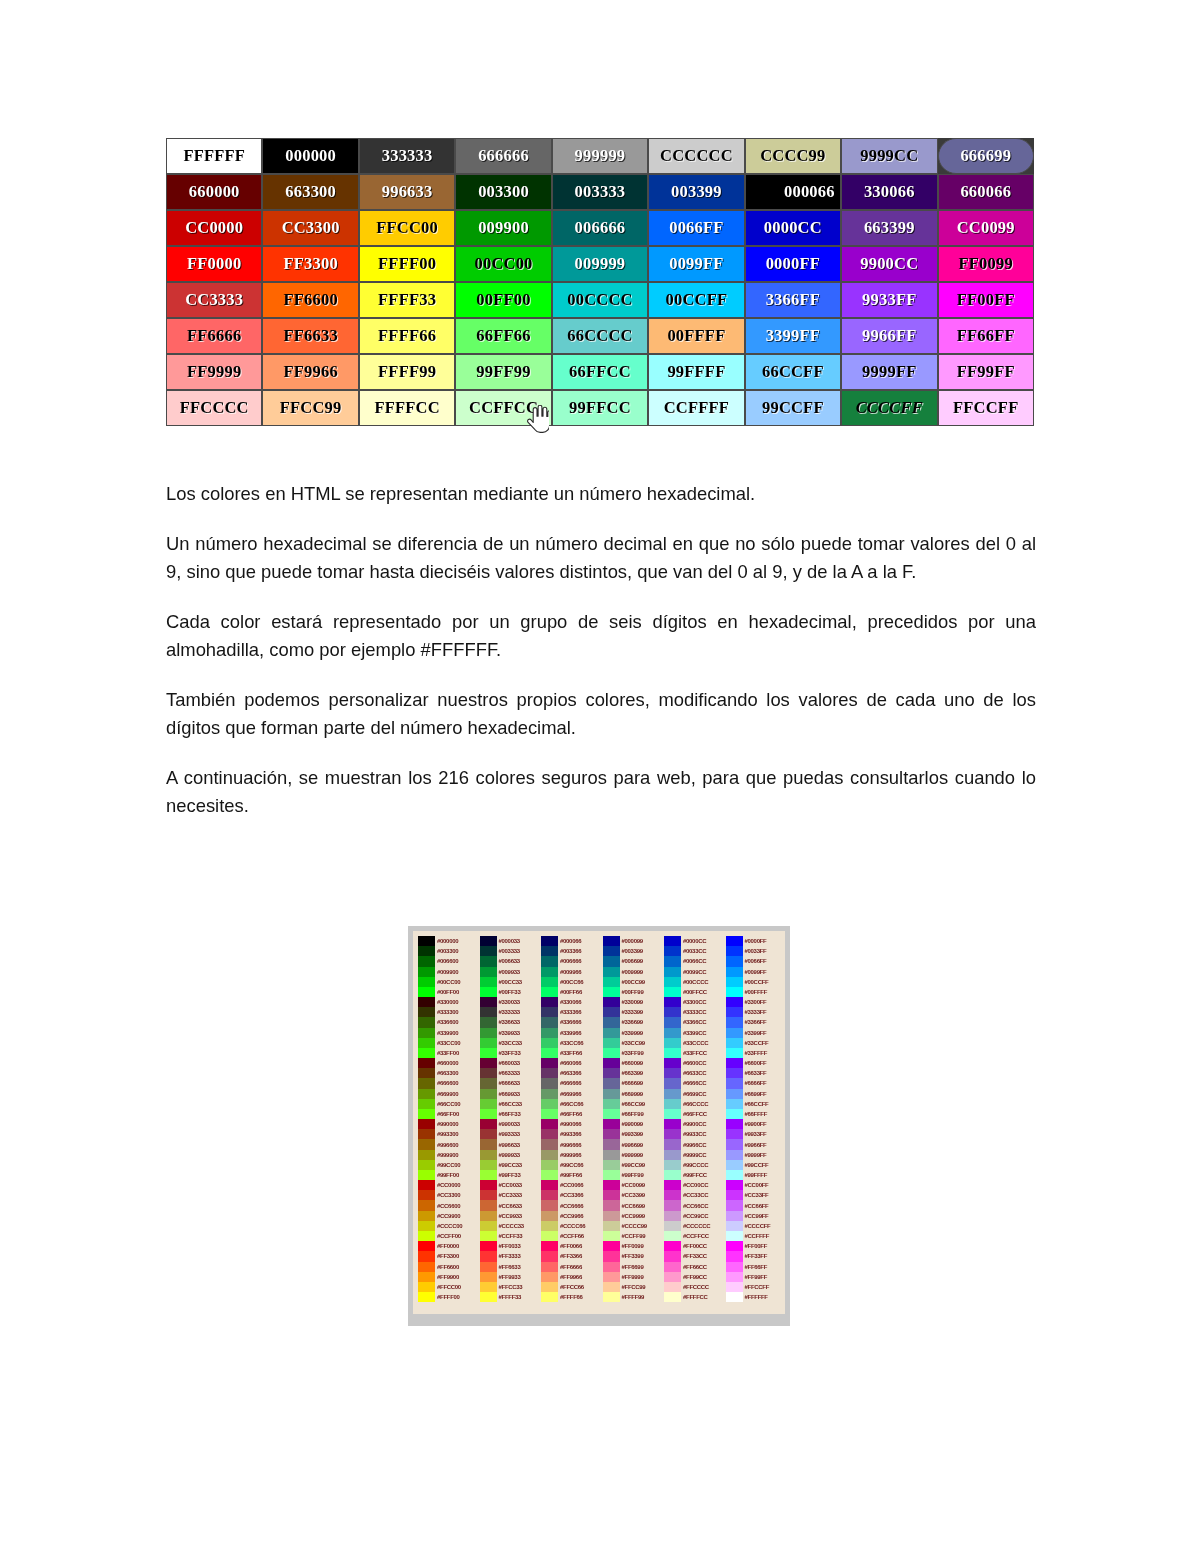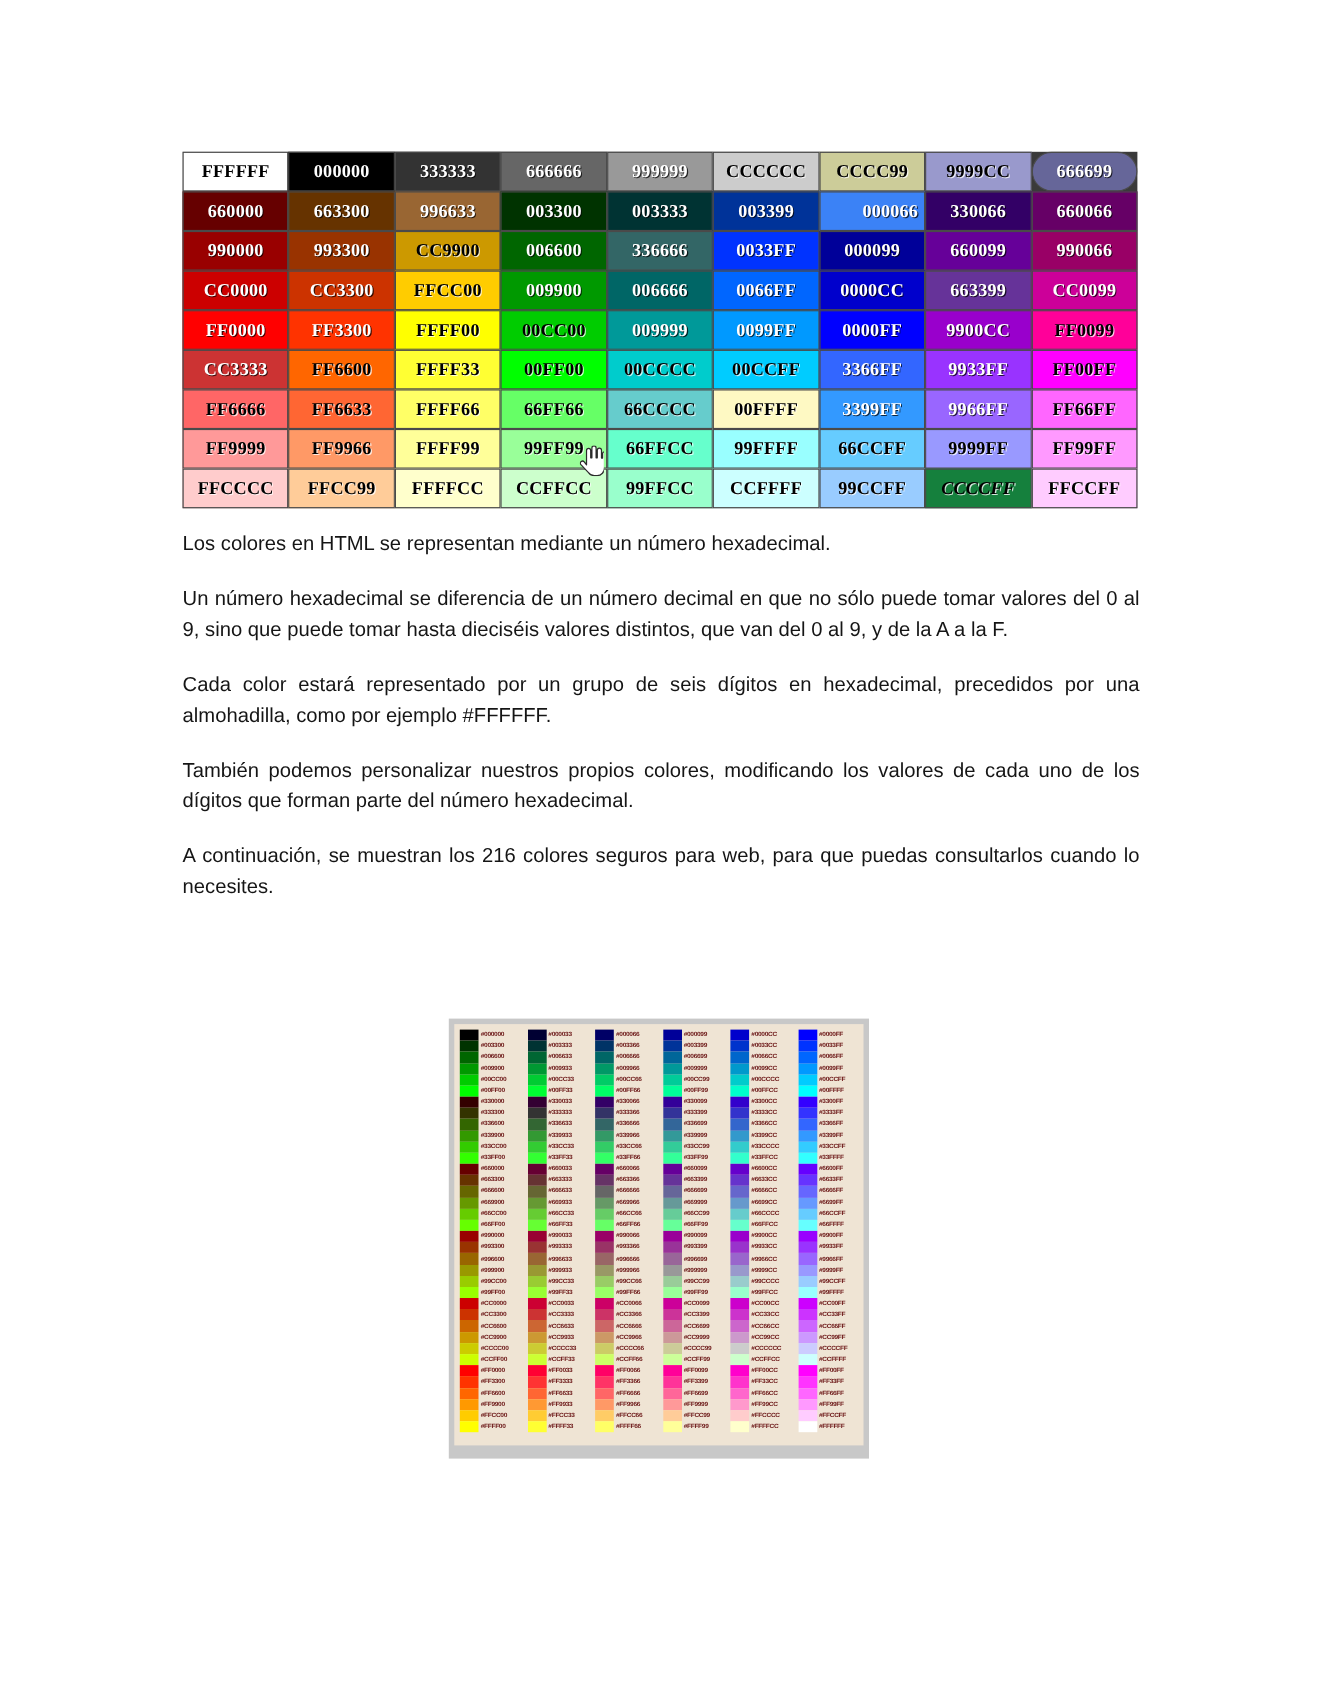--- a/index.html
+++ b/index.html
@@ -152,34 +152,23 @@
             <td class="dark-txt" style="background: rgb(153, 153, 204);">9999CC</td>
             <td class="light-txt" style="background: rgb(102, 102, 153); border-radius: 18px;">666699</td>
           </tr>
           <tr>
             <td class="light-txt" style="background: rgb(102, 0, 0);">660000</td>
             <td class="light-txt" style="background: rgb(102, 51, 0);">663300</td>
             <td class="light-txt" style="background: rgb(153, 102, 51);">996633</td>
             <td class="light-txt" style="background: rgb(0, 51, 0);">003300</td>
             <td class="light-txt" style="background: rgb(0, 51, 51);">003333</td>
             <td class="light-txt" style="background: rgb(0, 51, 153);">003399</td>
-            <td class="light-txt" style="background: #3b82f6; padding-left: 33px;">000066</td>
+            <td class="light-txt" style="background: #000000; padding-left: 33px;">000066</td>
             <td class="light-txt" style="background: rgb(51, 0, 102);">330066</td>
             <td class="light-txt" style="background: rgb(102, 0, 102);">660066</td>
-          </tr>
-          <tr>
-            <td class="light-txt" style="background: rgb(153, 0, 0);">990000</td>
-            <td class="light-txt" style="background: rgb(153, 51, 0);">993300</td>
-            <td class="dark-txt" style="background: rgb(204, 153, 0);">CC9900</td>
-            <td class="light-txt" style="background: rgb(0, 102, 0);">006600</td>
-            <td class="light-txt" style="background: rgb(51, 102, 102);">336666</td>
-            <td class="light-txt" style="background: rgb(0, 51, 255);">0033FF</td>
-            <td class="light-txt" style="background: rgb(0, 0, 153);">000099</td>
-            <td class="light-txt" style="background: rgb(102, 0, 153);">660099</td>
-            <td class="light-txt" style="background: rgb(153, 0, 102);">990066</td>
           </tr>
           <tr>
             <td class="light-txt" style="background: rgb(204, 0, 0);">CC0000</td>
             <td class="light-txt" style="background: rgb(204, 51, 0);">CC3300</td>
             <td class="dark-txt" style="background: rgb(255, 204, 0);">FFCC00</td>
             <td class="light-txt" style="background: rgb(0, 153, 0);">009900</td>
             <td class="light-txt" style="background: rgb(0, 102, 102);">006666</td>
             <td class="light-txt" style="background: rgb(0, 102, 255);">0066FF</td>
             <td class="light-txt" style="background: rgb(0, 0, 204);">0000CC</td>
             <td class="light-txt" style="background: rgb(102, 51, 153);">663399</td>
@@ -206,21 +195,21 @@
             <td class="light-txt" style="background: rgb(51, 102, 255);">3366FF</td>
             <td class="light-txt" style="background: rgb(153, 51, 255);">9933FF</td>
             <td class="dark-txt" style="background: rgb(255, 0, 255);">FF00FF</td>
           </tr>
           <tr>
             <td class="dark-txt" style="background: rgb(255, 102, 102);">FF6666</td>
             <td class="dark-txt" style="background: rgb(255, 102, 51);">FF6633</td>
             <td class="dark-txt" style="background: rgb(255, 255, 102);">FFFF66</td>
             <td class="dark-txt" style="background: rgb(102, 255, 102);">66FF66</td>
             <td class="dark-txt" style="background: rgb(102, 204, 204);">66CCCC</td>
-            <td class="dark-txt" style="background: #fef9c3;">00FFFF</td>
+            <td class="dark-txt" style="background: #fdba74;">00FFFF</td>
             <td class="light-txt" style="background: rgb(51, 153, 255);">3399FF</td>
             <td class="light-txt" style="background: rgb(153, 102, 255); text-align: center;">9966FF</td>
             <td class="dark-txt" style="background: rgb(255, 102, 255);">FF66FF</td>
           </tr>
           <tr>
             <td class="dark-txt" style="background: rgb(255, 153, 153);">FF9999</td>
             <td class="dark-txt" style="background: rgb(255, 153, 102);">FF9966</td>
             <td class="dark-txt" style="background: rgb(255, 255, 153);">FFFF99</td>
             <td class="dark-txt" style="background: rgb(153, 255, 153);">99FF99</td>
             <td class="dark-txt" style="background: rgb(102, 255, 204);">66FFCC</td>

